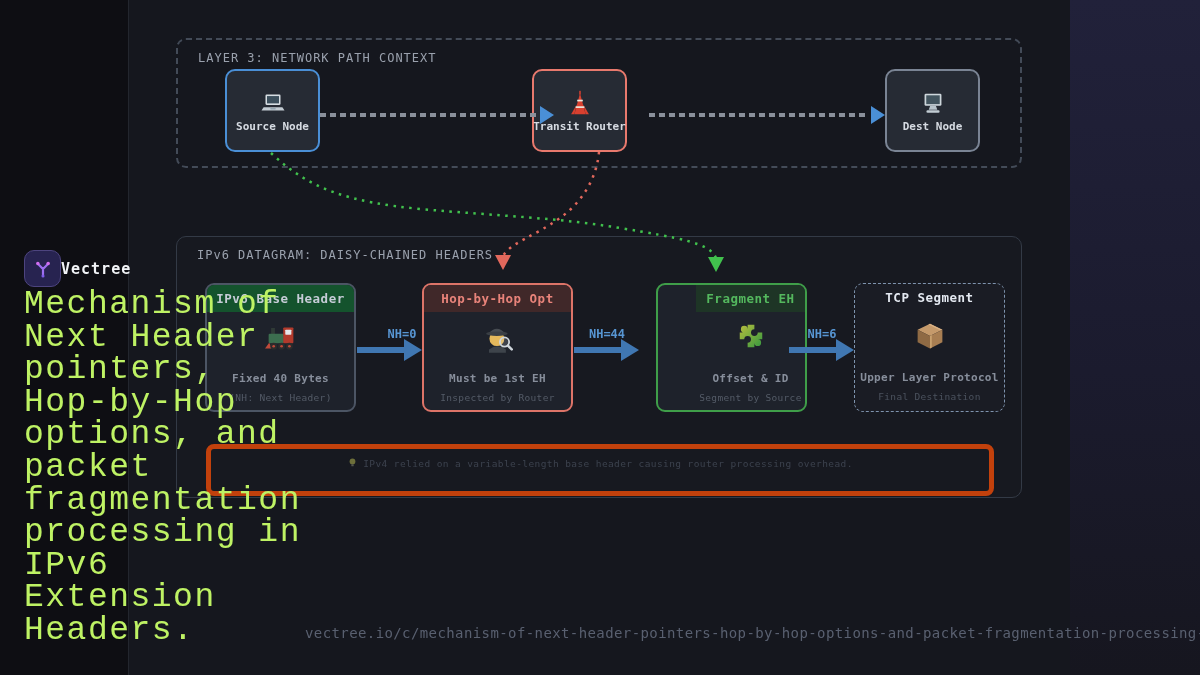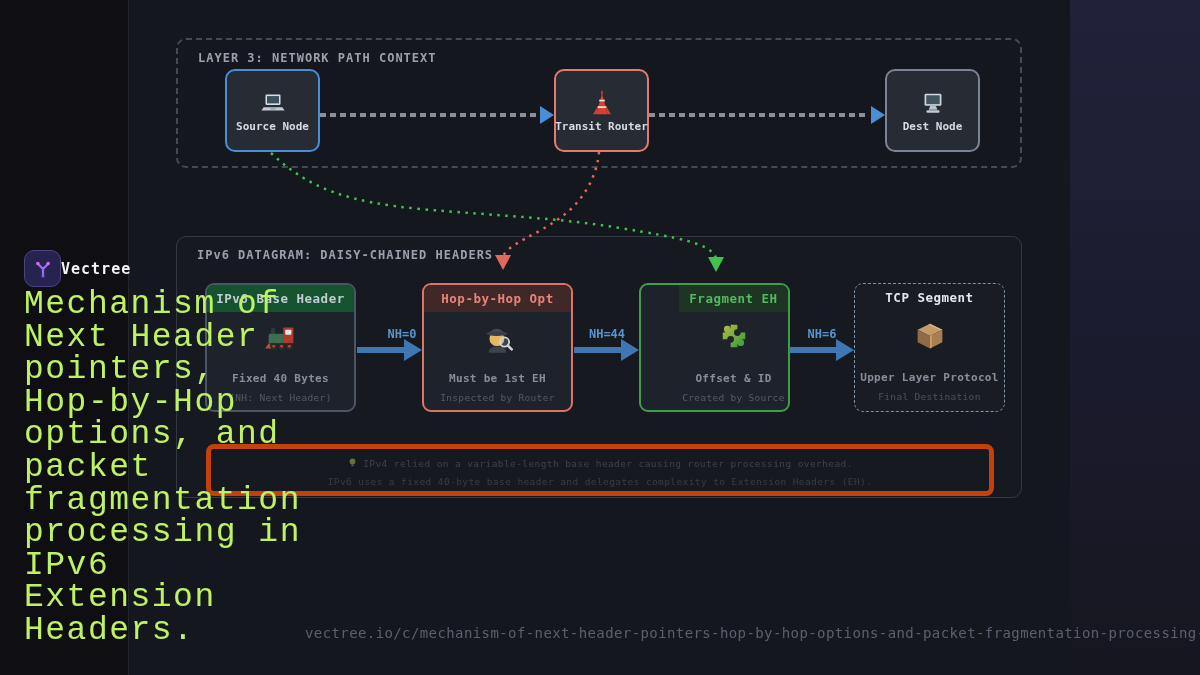--- a/index.html
+++ b/index.html
@@ -15,30 +15,30 @@
   .right-strip { position:absolute; left:1070px; top:0; width:130px; height:675px;
                  background:linear-gradient(180deg,#21213a 0%,#1b1b2e 55%,#16161f 100%); }
 
   
   .panel-network {
     position:absolute; left:176px; top:38px; width:846px; height:130px;
     border:2px dashed #434b58; border-radius:10px;
   }
   .panel-label {
     position:absolute; left:20px; top:11px;
-    font-size:12px; font-weight:bold; color:#9aa1ad; letter-spacing:1px;
+    font-size:12px; font-weight:normal; color:#9aa1ad; letter-spacing:1px;
     white-space:nowrap;
   }
   .node-card {
     position:absolute; top:29px; width:95px; height:83px;
     background:#262b34; border-radius:10px; border:2px solid #7a8494;
     display:flex; flex-direction:column; align-items:center; justify-content:center; gap:2px;
   }
   .node-card.blue   { left:47px;  border-color:#4a8fd6; }
-  .node-card.salmon { left:376px; border-color:#e8796d; }
+  .node-card.salmon { left:354px; border-color:#e8796d; }
   .node-card.gray   { left:707px; border-color:#7a8494; }
   .node-icon svg { width:30px; height:30px; display:block; }
   .node-label { font-size:11px; font-weight:bold; color:#d6dbe2; white-space:nowrap; }
 
   .conn { position:absolute; top:73px; height:4px;
           background:repeating-linear-gradient(90deg,#8a909b 0 6px,transparent 6px 10px); }
   .conn.c0 { left:142px; width:218px; }
   .conn.c1 { left:471px; width:220px; }
   .conn-head { position:absolute; top:66px; width:0; height:0;
                border-top:9px solid transparent; border-bottom:9px solid transparent;
@@ -61,21 +61,21 @@
                  font-size:12.5px; font-weight:bold; letter-spacing:0.5px; white-space:nowrap; }
   .hcard .cicon { height:46px; display:flex; align-items:center; justify-content:center; padding-top:4px; }
   .hcard .cicon svg { width:36px; height:36px; }
   .hcard .l1 { margin-top:14px; font-size:11px; font-weight:bold; color:#878e9b; letter-spacing:0.3px; white-space:nowrap; }
   .hcard .l2 { margin-top:7px;  font-size:9.5px;  color:#545b67; letter-spacing:0.3px; white-space:nowrap; }
 
   .hcard.style-gray   { left:28px;  border-color:#4c5564; }
   .hcard.style-gray .band  { background:#14532d; color:#c6ccd7; }
   .hcard.style-red    { left:245px; border-color:#dd7468; }
   .hcard.style-red .band   { background:#402829; color:#e8837a; }
-  .hcard.style-green  { left:462px; border-color:#3f9e49;padding-left:38px; }
+  .hcard.style-green  { left:479px; border-color:#3f9e49;padding-left:38px; }
   .hcard.style-green .band { background:#1e3526; color:#54b85e; }
   .hcard.style-dashed { left:677px; border:1.5px dashed #7e93ad; background:rgba(30,34,43,0.45); }
   .hcard.style-dashed .band { background:transparent; color:#e3e8f0; }
   .hcard.style-dashed .l2 { color:#4b525e; }
 
   .hshaft { position:absolute; top:110px; height:6px; background:#4077b2; }
   .hshaft.s0 { left:180px; width:47px; }
   .hshaft.s1 { left:397px; width:47px; }
   .hshaft.s2 { left:612px; width:47px; }
   .hhead { position:absolute; top:102px; width:0; height:0;
@@ -215,21 +215,21 @@
         <defs>
           <linearGradient id="pz" x1="0" y1="0" x2="1" y2="1">
             <stop offset="0" stop-color="#b8bd3e"></stop>
               <stop offset="1" stop-color="#35993f"></stop>
           </linearGradient>
         </defs>
         <path fill="url(#pz)" d="M13 5 h6 v4 a3 3 0 1 0 3 3 h4 v6 h-4 a3 3 0 1 1 -3 3 v4 h-6 v-4 a3 3 0 1 0 -3 -3 H6 v-6 h4 a3 3 0 1 1 3 -3 Z"></path>
       </svg>
     </div>
     <div class="l1">Offset &amp; ID</div>
-    <div class="l2">Created by Source</div>
+    <div class="l2">Segment by Source</div>
   </div>
 
   <div class="hcard style-dashed">
     <div class="band">TCP Segment</div>
     <div class="cicon">
       <svg viewBox="0 0 32 32">
         <path d="M16 5 L27 10.5 L16 16 L5 10.5 Z" fill="#c59a6b"></path>
         <path d="M14.6 5.7 L25.6 11.2 L27 10.5 L16 5 Z" fill="#dab285"></path>
         <path d="M5 10.5 L16 16 V27 L5 21.5 Z" fill="#8f6a44"></path>
         <path d="M27 10.5 L16 16 V27 L27 21.5 Z" fill="#a87e52"></path>
@@ -254,21 +254,20 @@
   <div class="note">
     <div class="t1">
       <span>
         <svg viewBox="0 0 16 16">
             <circle cx="8" cy="6.5" r="4.2" fill="#6d6f3a"></circle>
             <rect x="6.3" y="10.5" width="3.4" height="3" rx="0.8" fill="#555750"></rect>
           </svg>
       </span>
       <span>IPv4 relied on a variable-length base header causing router processing overhead.</span>
     </div>
-    <div class="t2">IPv6 uses a fixed 40-byte base header and delegates complexity to Extension Headers (EH).</div>
   </div>
 </div>
 
 <svg class="curves" viewBox="0 0 1200 675">
   <path d="M 271 153 C 310 190 350 202 420 209 C 500 216 560 218 620 228 C 680 238 710 243 716 258" fill="none" stroke="#41c14d" stroke-width="2.5" stroke-dasharray="2.5 5.5"></path>
   <polygon points="708,257 724,257 716,272" fill="#41c14d"></polygon>
   <path d="M 599 152 C 597 175 585 200 560 218 C 535 236 510 243 503 256" fill="none" stroke="#e2685c" stroke-width="2.5" stroke-dasharray="2.5 5.5"></path>
   <polygon points="495,255 511,255 503,270" fill="#e2685c"></polygon>
 </svg>
 

